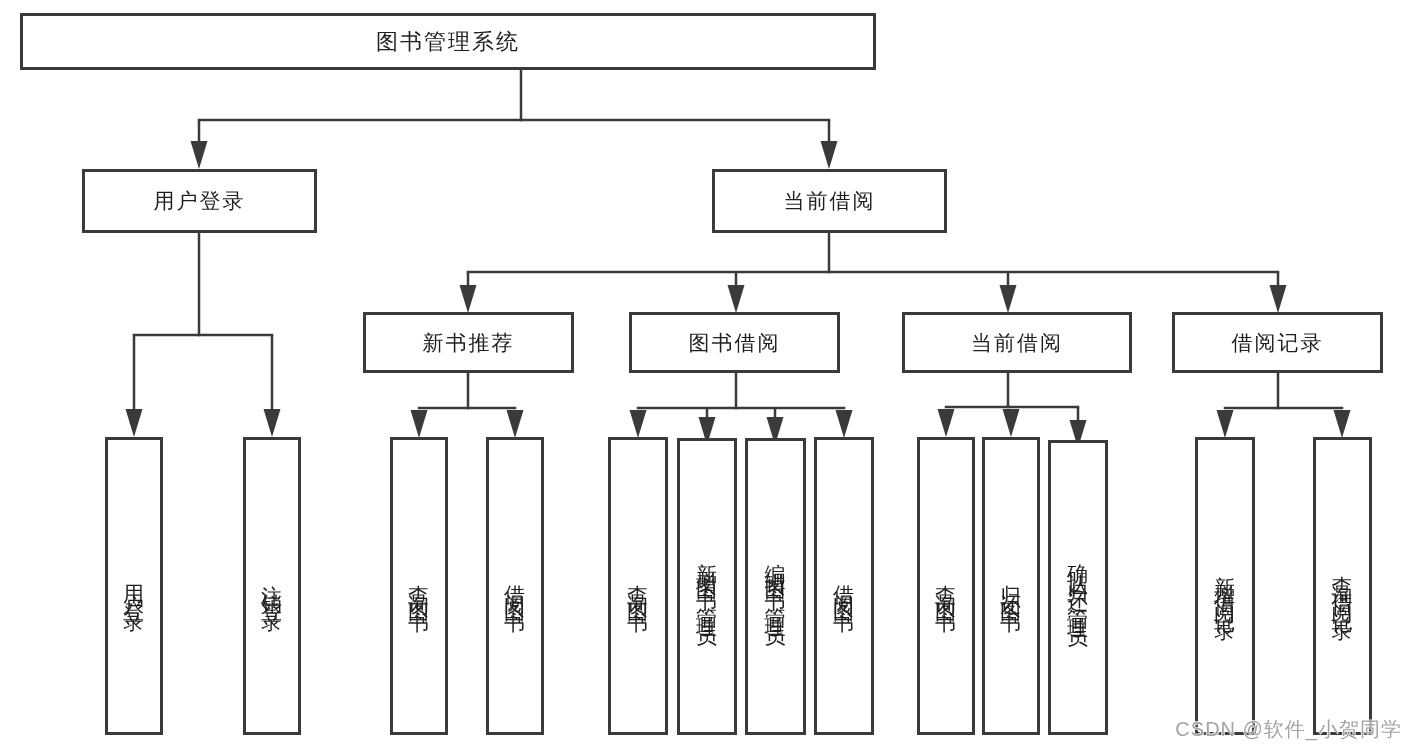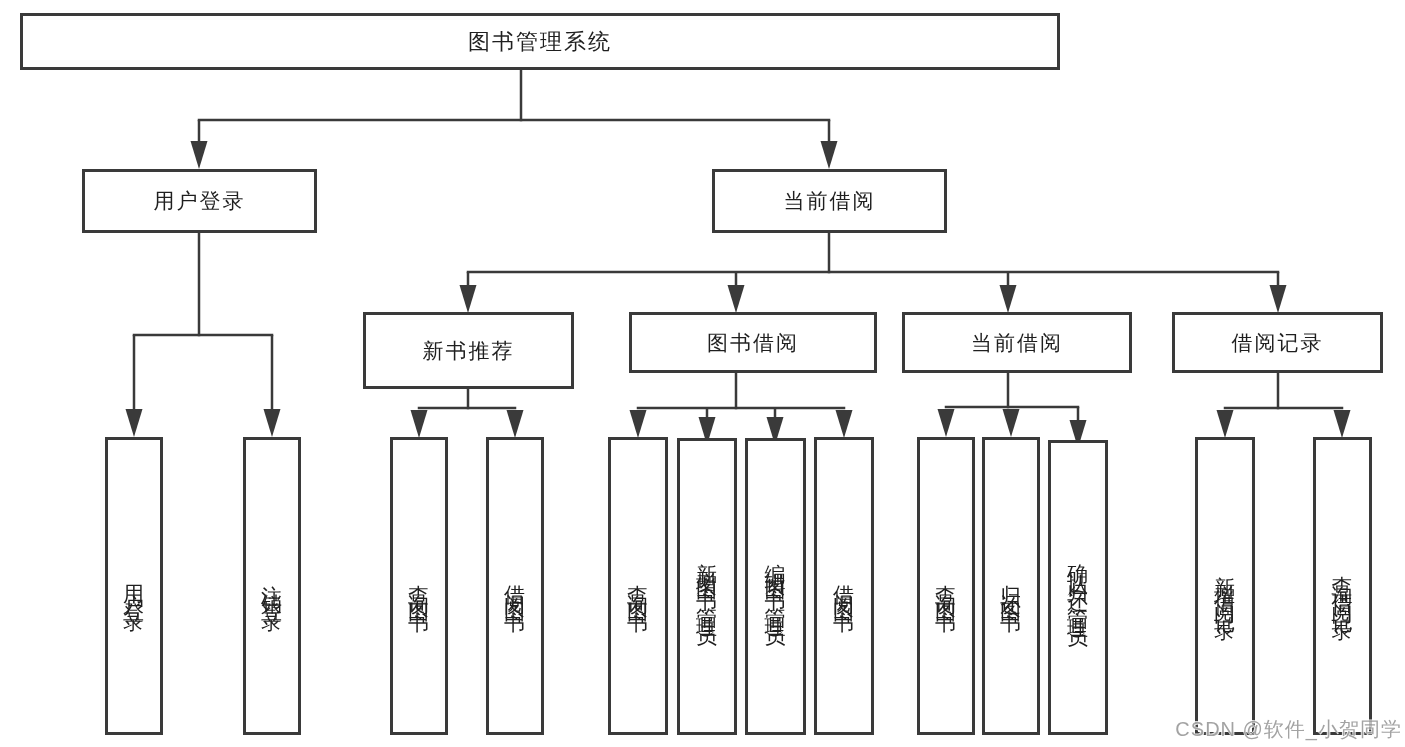--- a/index.html
+++ b/index.html
@@ -124,35 +124,35 @@
     </g>
 
     <g>
       <line x1="1278" y1="373" x2="1278" y2="409.25"></line>
       <line x1="1223.75" y1="408" x2="1343.25" y2="408"></line>
       <polygon points="1216.5,410 1233.5,410 1225,438"></polygon>
       <polygon points="1333.5,410 1350.5,410 1342,438"></polygon>
     </g>
   </svg>
 
-  <div class="box hbox root" style="left:20px; top:13px; width:1040px; height:57px;">
+  <div class="box hbox root" style="left:20px; top:13px; width:856px; height:57px;">
     <span>图书管理系统</span>
   </div>
 
   <div class="box hbox" style="left:82px; top:169px; width:235px; height:64px;">
     <span>用户登录</span>
   </div>
   <div class="box hbox" style="left:712px; top:169px; width:235px; height:64px;">
     <span>当前借阅</span>
   </div>
 
-  <div class="box hbox" style="left:363px; top:312px; width:211px; height:77px;">
+  <div class="box hbox" style="left:363px; top:312px; width:211px; height:61px;">
     <span>新书推荐</span>
   </div>
-  <div class="box hbox" style="left:629px; top:312px; width:248px; height:61px;">
+  <div class="box hbox" style="left:629px; top:312px; width:211px; height:61px;">
     <span>图书借阅</span>
   </div>
   <div class="box hbox" style="left:902px; top:312px; width:230px; height:61px;">
     <span>当前借阅</span>
   </div>
   <div class="box hbox" style="left:1172px; top:312px; width:211px; height:61px;text-align:center;">
     <span>借阅记录</span>
   </div>
 
   <div class="box vbox" style="left:105px; top:437px; width:58px; height:298px;">

